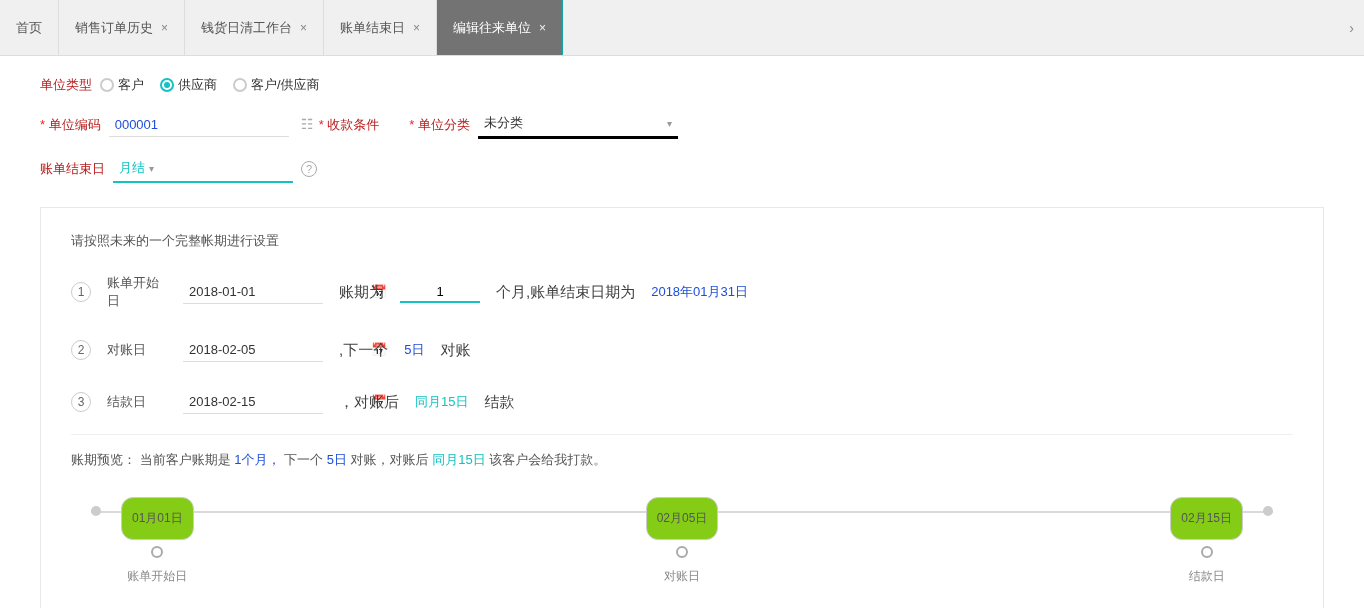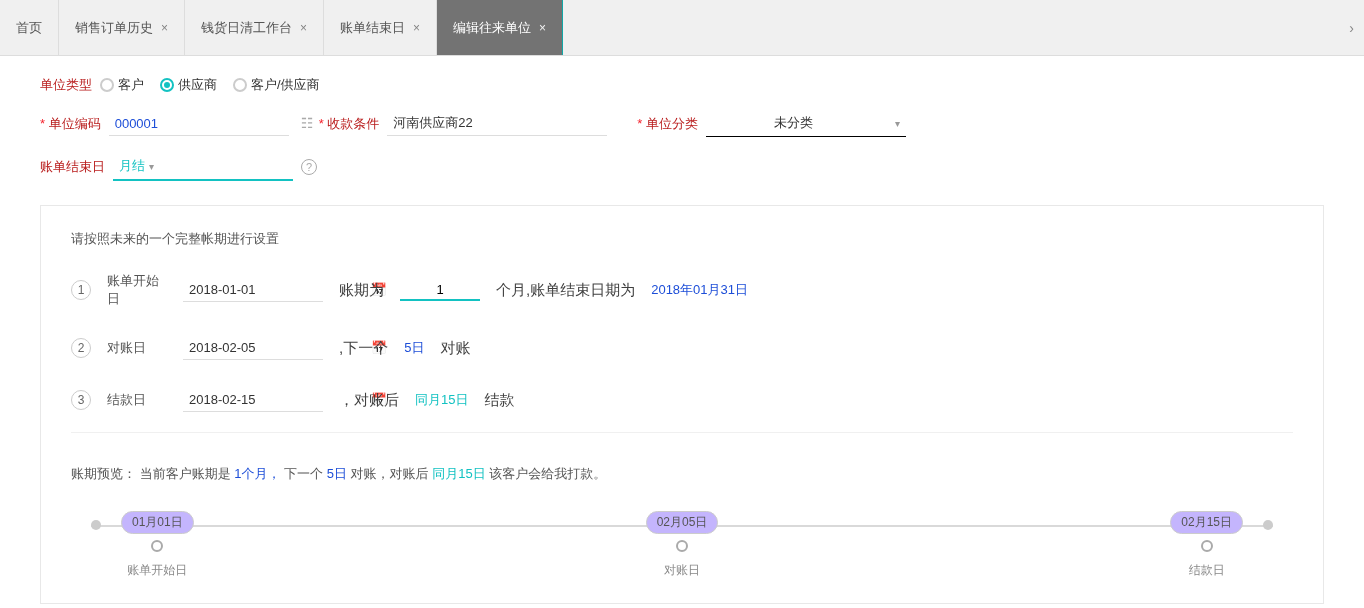--- a/index.html
+++ b/index.html
@@ -136,26 +136,25 @@
     .input-icon {
       color: #aaa;
       font-size: 14px;
       cursor: pointer;
       padding: 0 4px;
     }
 
     .select-field {
       display: flex;
       align-items: center;
-      border-bottom: 1px solid #000000;
+      border-bottom: 3px solid #000000;
       width: 200px;
       padding: 4px 6px;
       cursor: pointer;
       gap: 20px;
-      text-align: center;
     }
     .select-field .select-text {
       flex: 1;
       color: #333;
     }
     .select-field .select-arrow {
       color: #999;
       font-size: 10px;
     }
 
@@ -261,21 +260,21 @@
       text-align: center;
     }
     .highlight-orange { color: #1d4ed8; font-weight: 400; }
     .highlight-cyan { color: #13c2c2; font-weight: 500; }
 
     
     .preview-text {
       font-size: 13px;
       color: #555;
       margin-top: 20px;
-      padding-top: 32px;
+      padding-top: 16px;
       border-top: 1px solid #f0f0f0;
     }
 
     
     .timeline-wrap {
       margin-top: 28px;
       padding: 0 20px;
       position: relative;
     }
     .timeline-line {
@@ -299,24 +298,24 @@
       gap: 6px;
     }
     .node-dot {
       width: 12px;
       height: 12px;
       border-radius: 50%;
       border: 2px solid #aaa;
       background: #fff;
     }
     .node-date-badge {
-      background: #c4b5fd;
+      background: #84cc16;
       border: 1px solid #ccc;
       border-radius: 12px;
-      padding: 2px 10px;
+      padding: 12px 10px;
       font-size: 12px;
       color: #555;
       white-space: nowrap;
     }
     .node-label {
       font-size: 12px;
       color: #888;
       margin-top: 4px;
     }
     .timeline-start-dot, .timeline-end-dot {
@@ -382,21 +381,20 @@
   <div class="form-row" style="margin-bottom:16px;">
     <div class="form-field required">
       <label>单位编码</label>
       <div class="input-with-icon">
         <input type="text" value="000001" style="">
         <span class="input-icon">☷</span>
       </div>
     </div>
     <div class="form-field required">
       <label>收款条件</label>
-      <input type="text" class="form-input wide" value="河南供应商22" style="">
     </div>
     <div class="form-field required">
       <label>单位分类</label>
       <div class="select-field">
         <span class="select-text">未分类</span>
         <span class="select-arrow">▾</span>
       </div>
     </div>
   </div>
 

